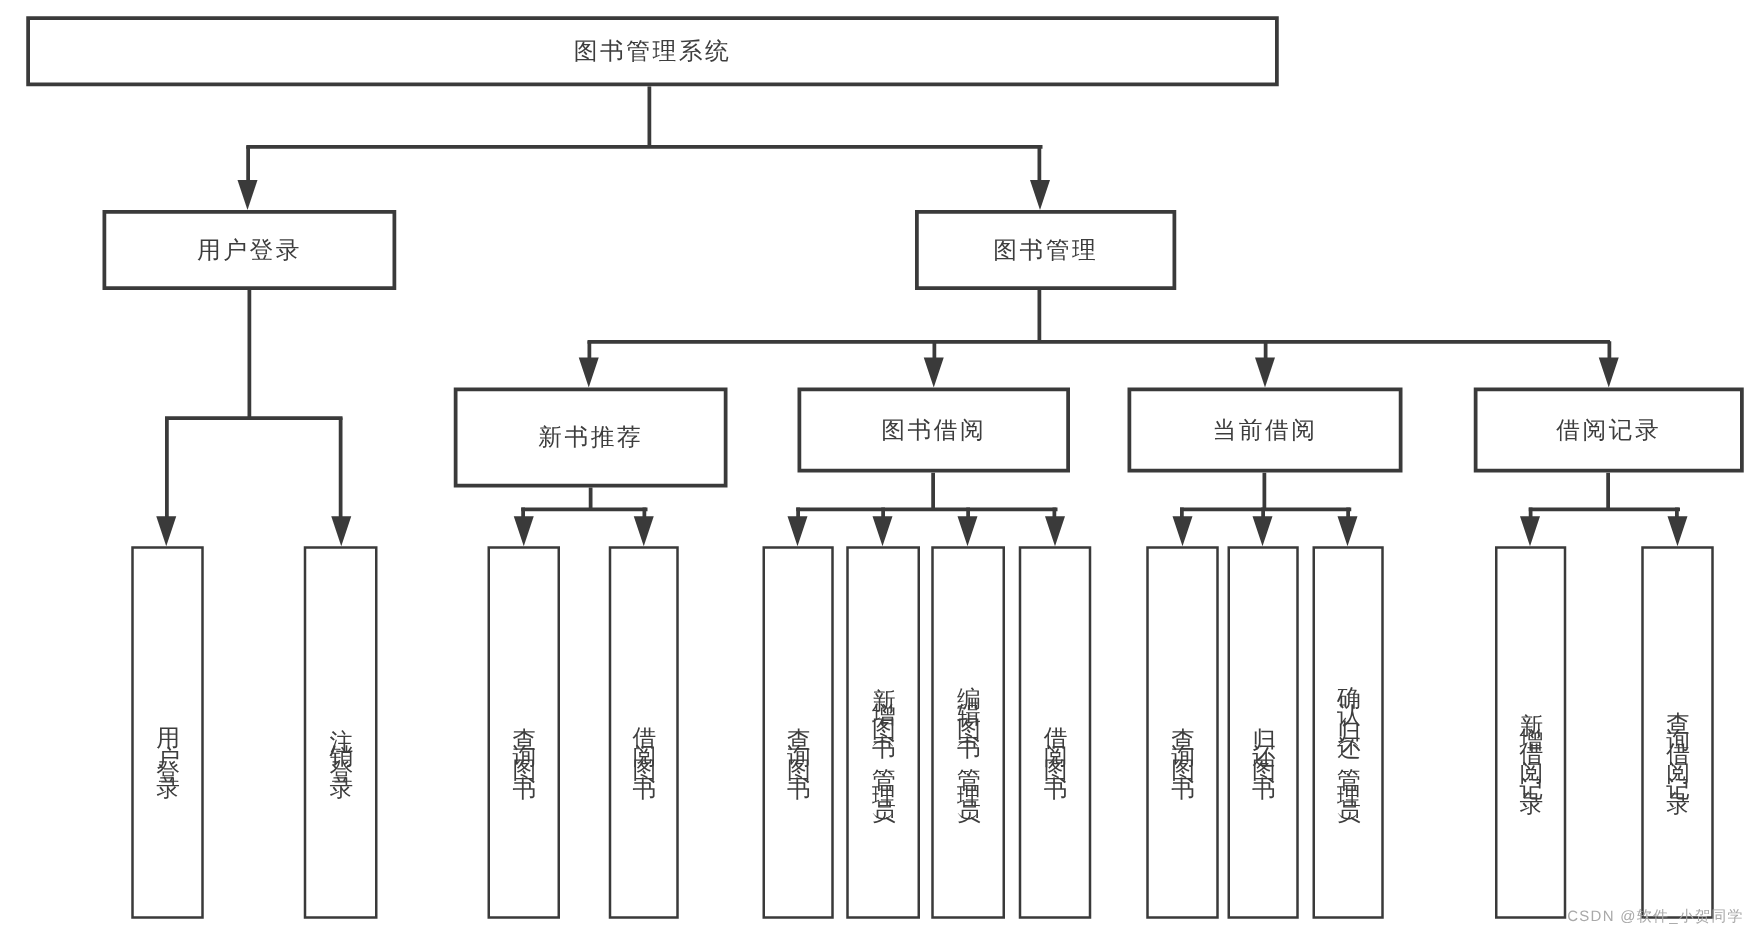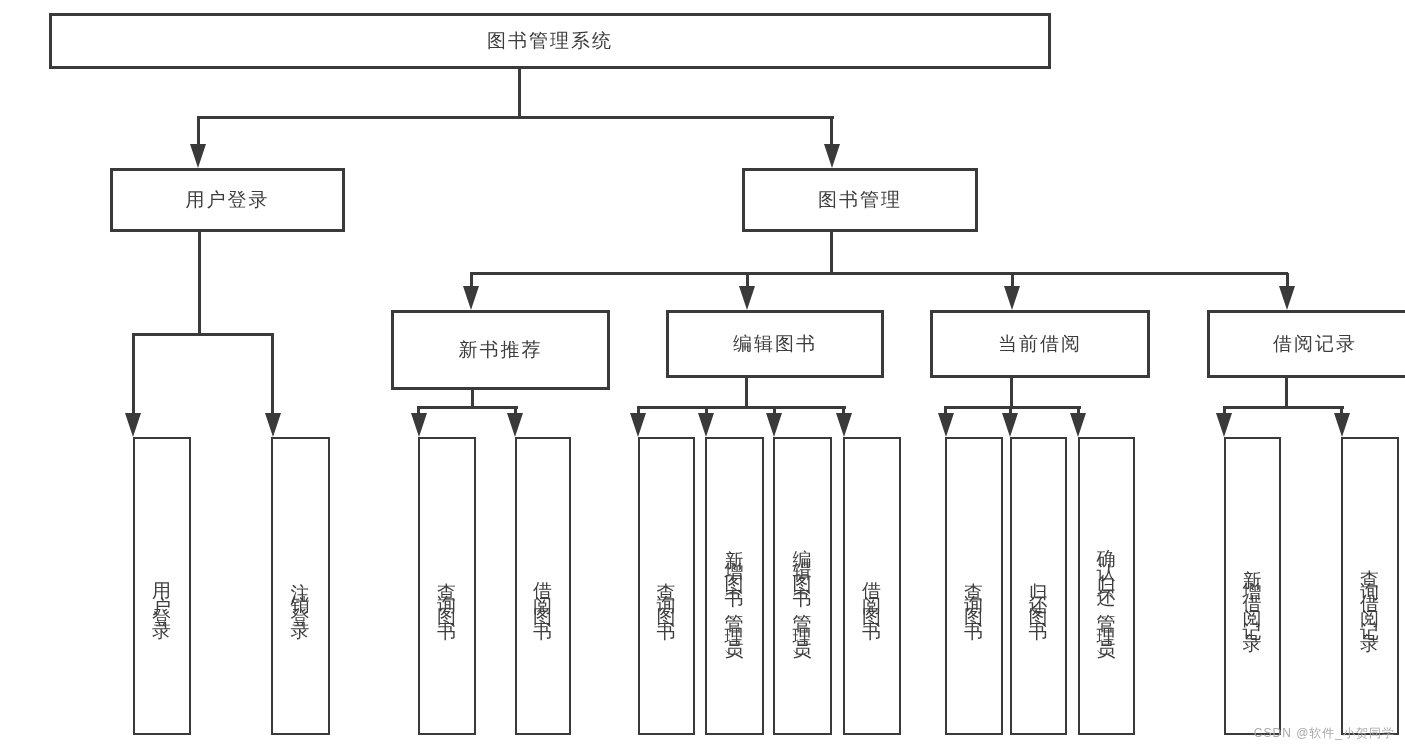--- a/index.html
+++ b/index.html
@@ -13,21 +13,20 @@
   }
   .node {
     position:absolute;
     border:3px solid #3a3a3a;
     background:#ffffff;
     display:flex; align-items:center; justify-content:center;
     color:#3d3d3d;
     font-size:19px;
     letter-spacing:2px;
     z-index:2;
-    margin-left:28px;
   }
   .leaf {
     border-width:2px;
     writing-mode:vertical-rl;
     text-orientation:mixed;
     font-size:19px;
     letter-spacing:13px;
     line-height:1;
     padding-top:13px; 
   }
@@ -52,25 +51,25 @@
 </style>
 </head>
 <body>
 
 <div class="canvas">
 
   <div class="node" style="left:21px; top:13px; width:1002px; height:56px;">图书管理系统</div>
 
   <div class="node" style="left:82px; top:168px; width:235px; height:64px;">用户登录</div>
 
-  <div class="node" style="left:714px; top:168px; width:236px; height:64px;">图书管理</div>
+  <div class="node" style="left:732px; top:168px; width:209px; height:64px;">图书管理</div>
 
   <div class="node" style="left:363px; top:310px; width:219px; height:80px;">新书推荐</div>
 
-  <div class="node" style="left:638px; top:310px; width:218px; height:68px;">编辑图书</div>
+  <div class="node" style="left:638px; top:310px; width:218px; height:68px;">图书借阅</div>
 
   <div class="node" style="left:1179px; top:310px; width:216px; height:68px;">借阅记录</div>
 
   <div class="node" style="left:902px; top:310px; width:220px; height:68px;">当前借阅</div>
 
   <div class="node leaf" style="left:105px; top:437px; width:58px; height:298px;">用户登录</div>
   <div class="node leaf" style="left:243px; top:437px; width:59px; height:298px;">注销登录</div>
 
   <div class="node leaf" style="left:390px; top:437px; width:58px; height:298px;">查询图书</div>
   <div class="node leaf" style="left:487px; top:437px; width:56px; height:298px;">借阅图书</div>

